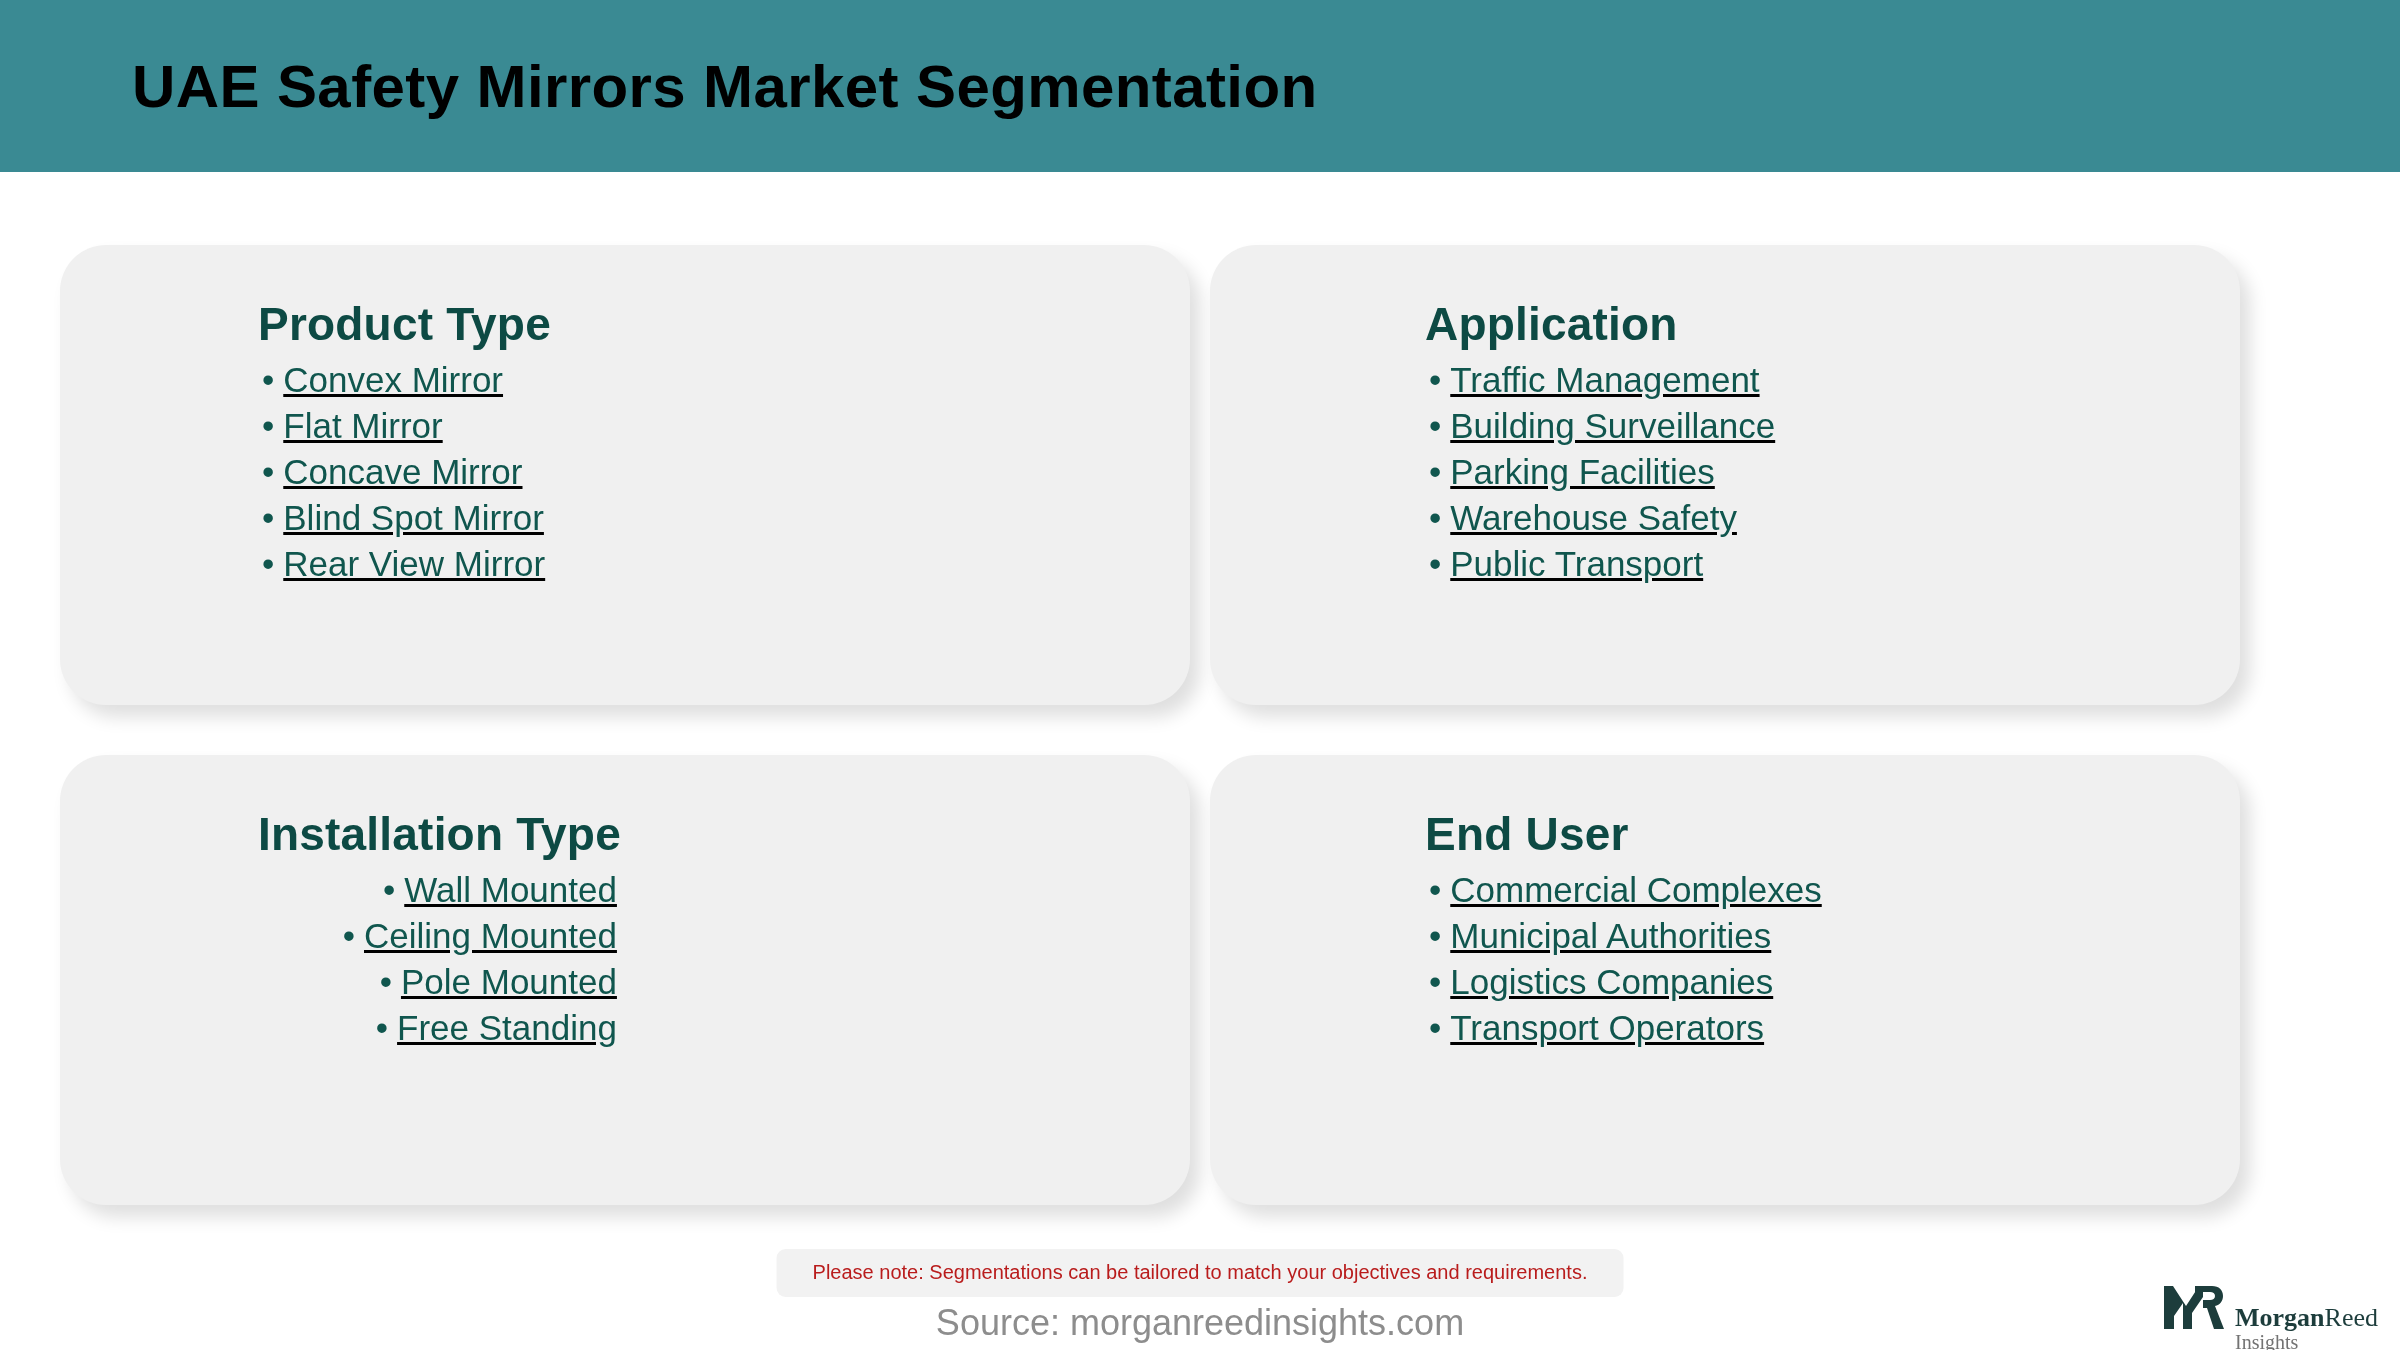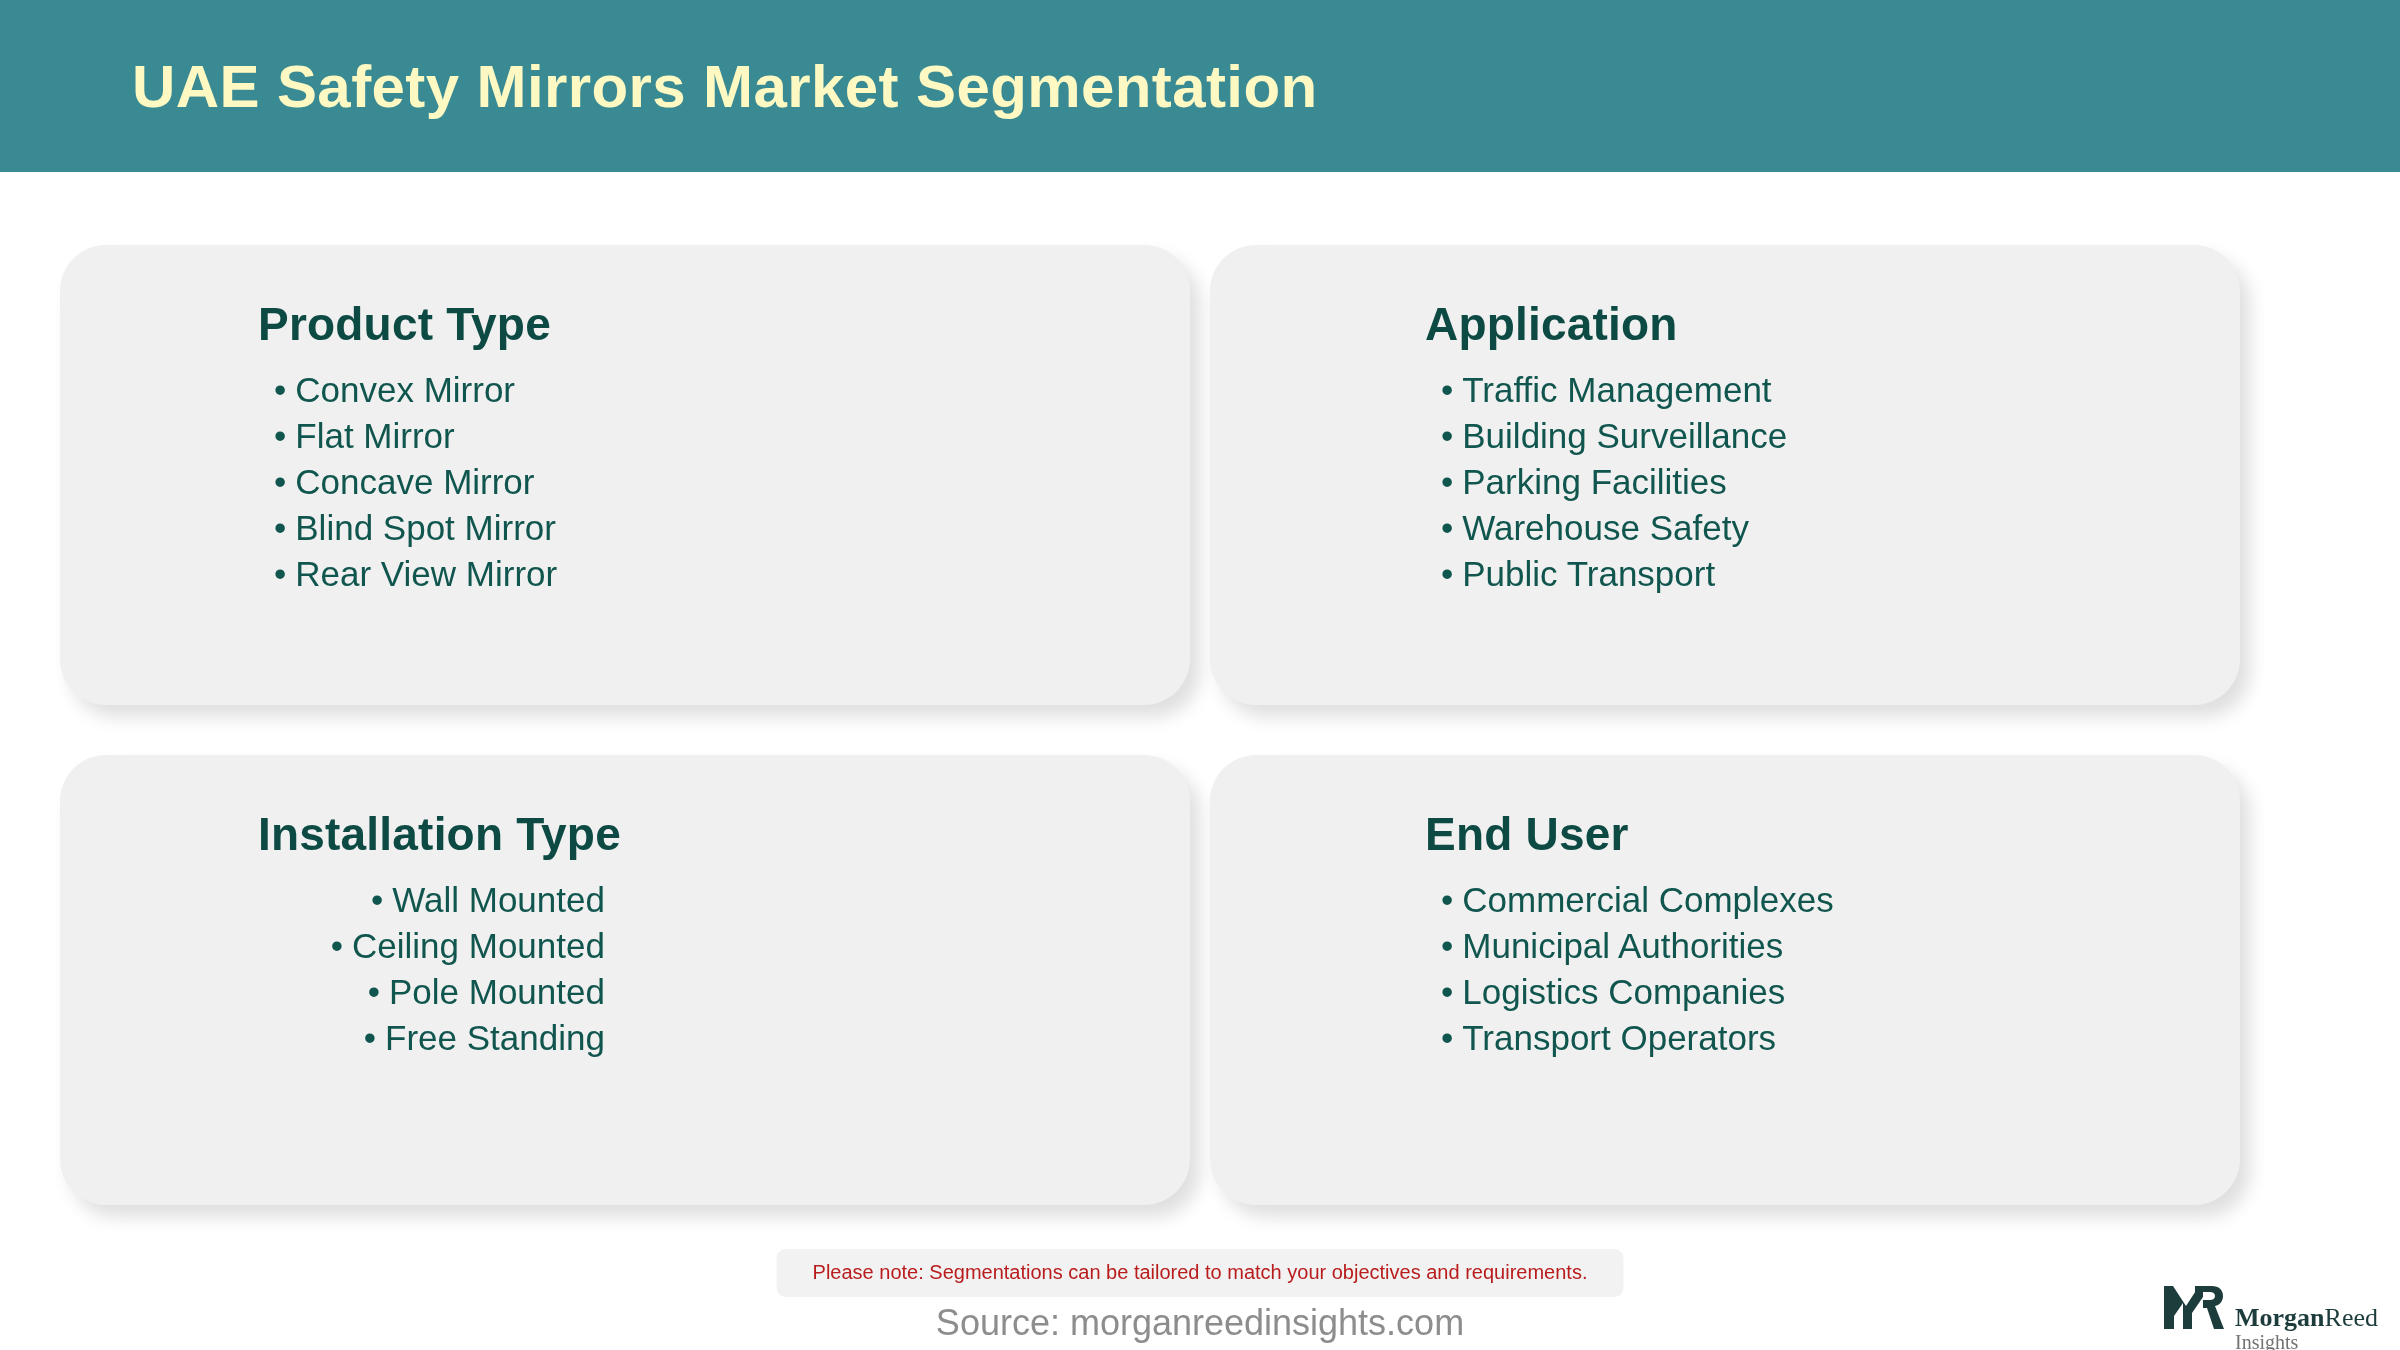--- a/index.html
+++ b/index.html
@@ -22,21 +22,21 @@
     top: 0;
     width: 2400px;
     height: 172px;
     background: #3a8a93;
   }
   .header-title {
     position: absolute;
     left: 132px;
     top: 50%;
     transform: translateY(-50%);
-    color: #fef9c3;
+    color: #000000;
     font-size: 60px;
     font-weight: bold;
     letter-spacing: 0.4px;
     white-space: nowrap;
     font-family: "Liberation Sans", sans-serif;
   }
 
   
   .cards-area {
     position: absolute;
@@ -69,22 +69,23 @@
     color: #0d4a44;
     font-size: 46px;
     font-weight: bold;
     letter-spacing: 0.2px;
     margin: 0 0 6px 0;
     white-space: nowrap;
     line-height: 1.18;
   }
   .card-list {
     list-style: none;
-    margin: 16px;
+    margin: 4px;
     padding: 0;
+    text-decoration: underline;
   }
   .card-list li {
     color: #10564e;
     font-size: 35px;
     font-weight: 400;
     line-height: 46px;
     white-space: nowrap;
   }
   .card-list li .bullet-dot {
     display: inline-block;

